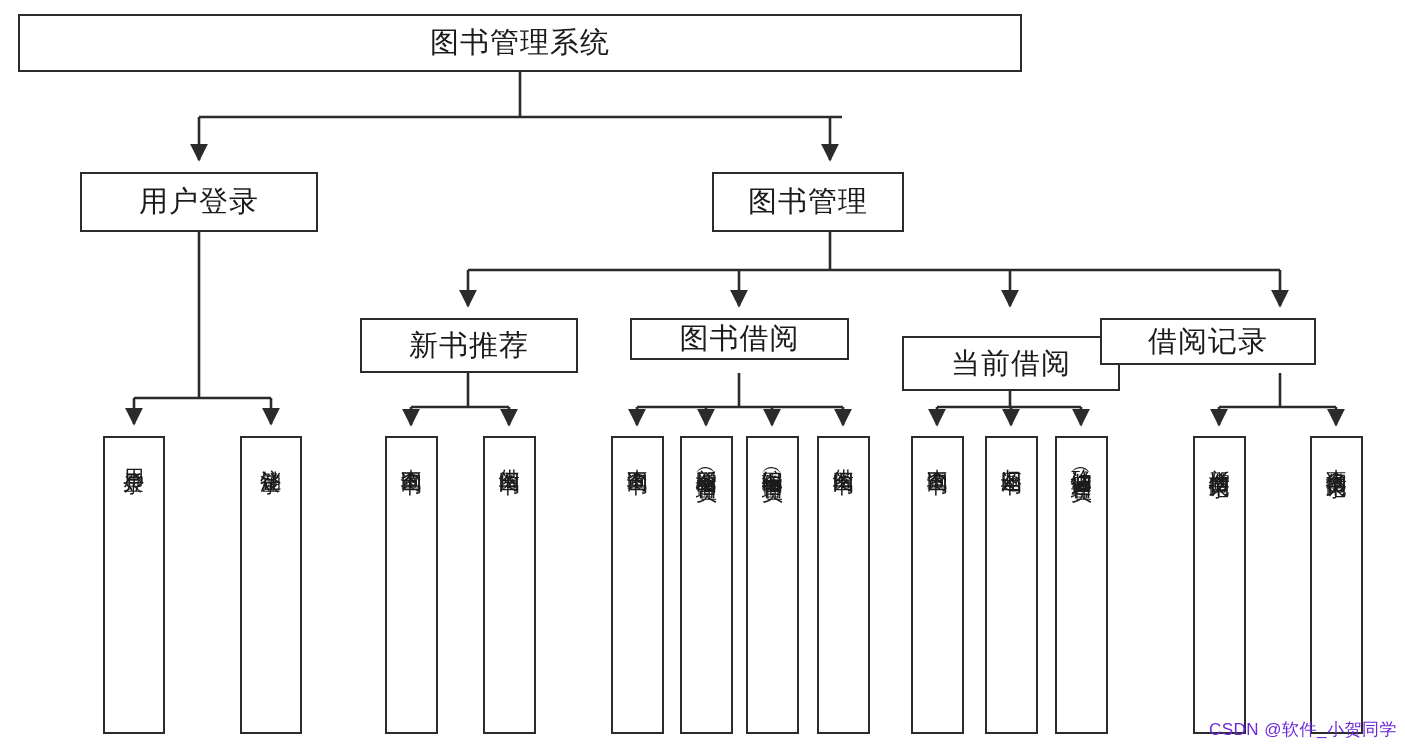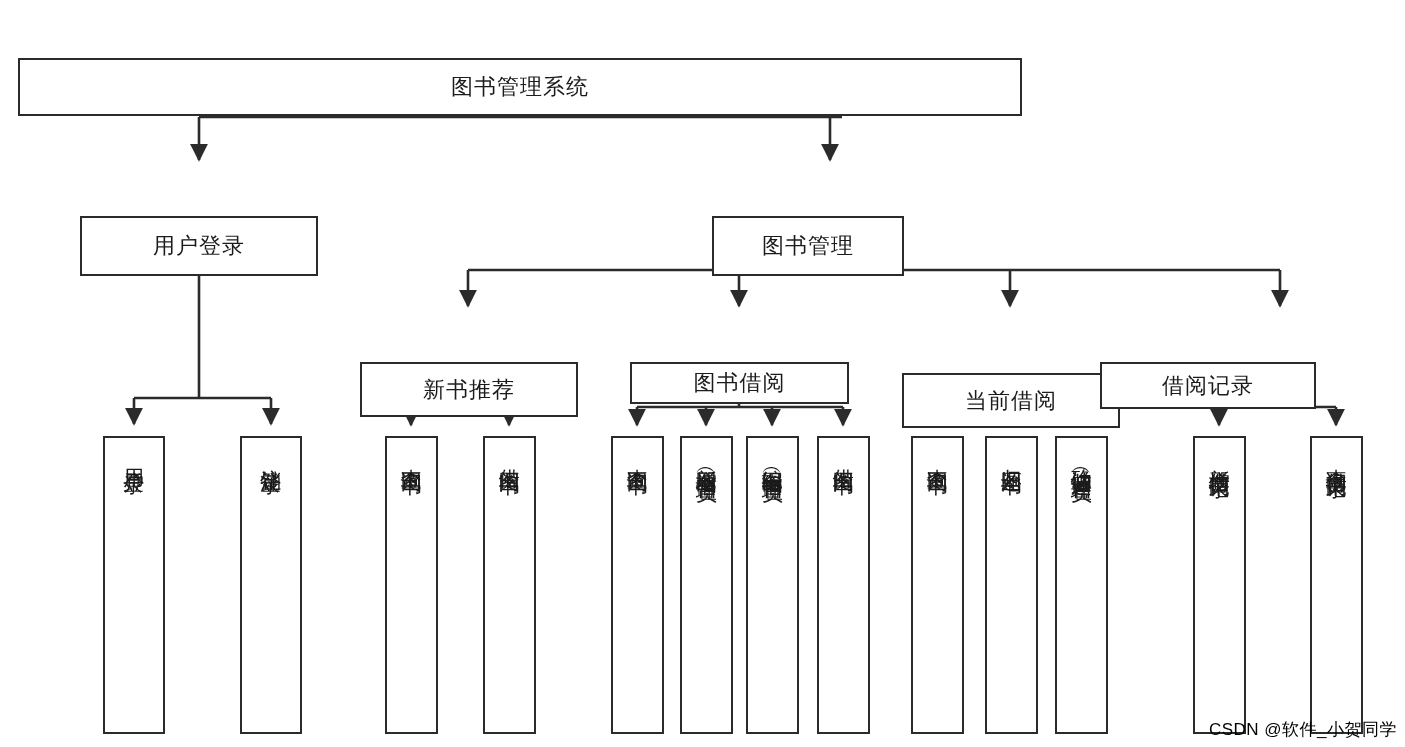--- a/index.html
+++ b/index.html
@@ -28,43 +28,42 @@
     position: absolute;
     box-sizing: border-box;
     background: #ffffff;
     border: 2px solid #2b2b2b;
     display: flex;
     align-items: center;
     justify-content: center;
     color: #1b1b1b;
   }
   .node.horiz {
-    font-size: 22px;
+    font-size: 29px;
     letter-spacing: 1px;
-    margin-top: 44px;
   }
   .node.vert {
     padding-top: 14px;
     align-items: flex-start;
     justify-content: center;
   }
   .node.vert .vtext {
     writing-mode: vertical-rl;
     text-orientation: upright;
     font-size: 21px;
     line-height: 1.12;
     letter-spacing: 2px;
     white-space: nowrap;
   }
   .watermark {
     position: absolute;
     right: 8px;
     bottom: 6px;
     font-size: 17px;
-    color: #000000;
+    color: #6d28d9;
     letter-spacing: 0.5px;
     white-space: nowrap;
     pointer-events: none;
   }
 </style>
 </head>
 <body>
 
 <div id="canvas">
 
@@ -141,21 +140,21 @@
   <div class="node horiz" style="left:712px; top:172px; width:192px; height:60px;">
     <span>图书管理</span>
   </div>
 
   <div class="node horiz" style="left:360px; top:318px; width:218px; height:55px;">
     <span>新书推荐</span>
   </div>
   <div class="node horiz" style="left:630px; top:318px; width:219px; height:42px;">
     <span>图书借阅</span>
   </div>
-  <div class="node horiz" style="left:902px; top:329px; width:218px; height:55px;">
+  <div class="node horiz" style="left:902px; top:336px; width:218px; height:55px;">
     <span>当前借阅</span>
   </div>
   <div class="node horiz" style="left:1100px; top:318px; width:216px; height:47px;justify-content:center;">
     <span>借阅记录</span>
   </div>
 
   <div class="node vert" style="left:103px; top:436px; width:62px; height:298px;">
     <span class="vtext">用户登录</span>
   </div>
   <div class="node vert" style="left:240px; top:436px; width:62px; height:298px;">

